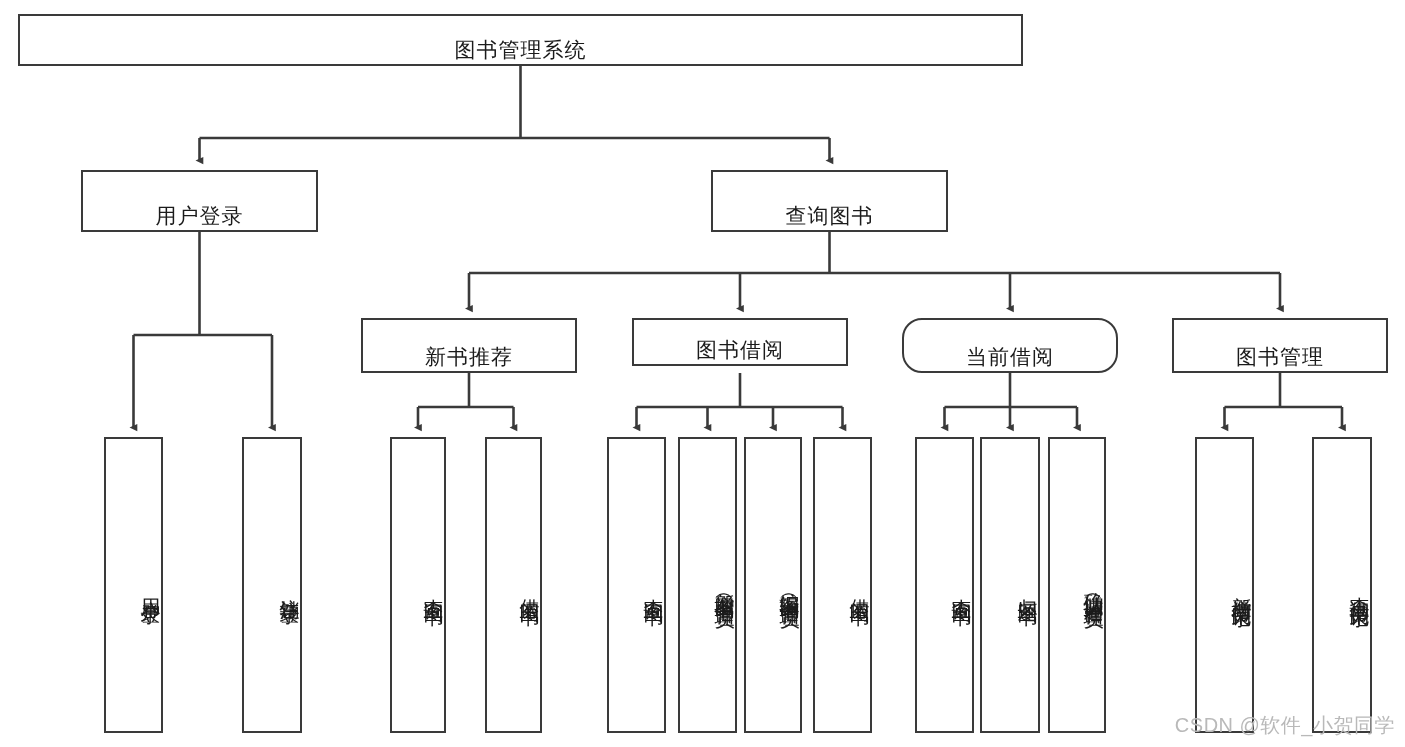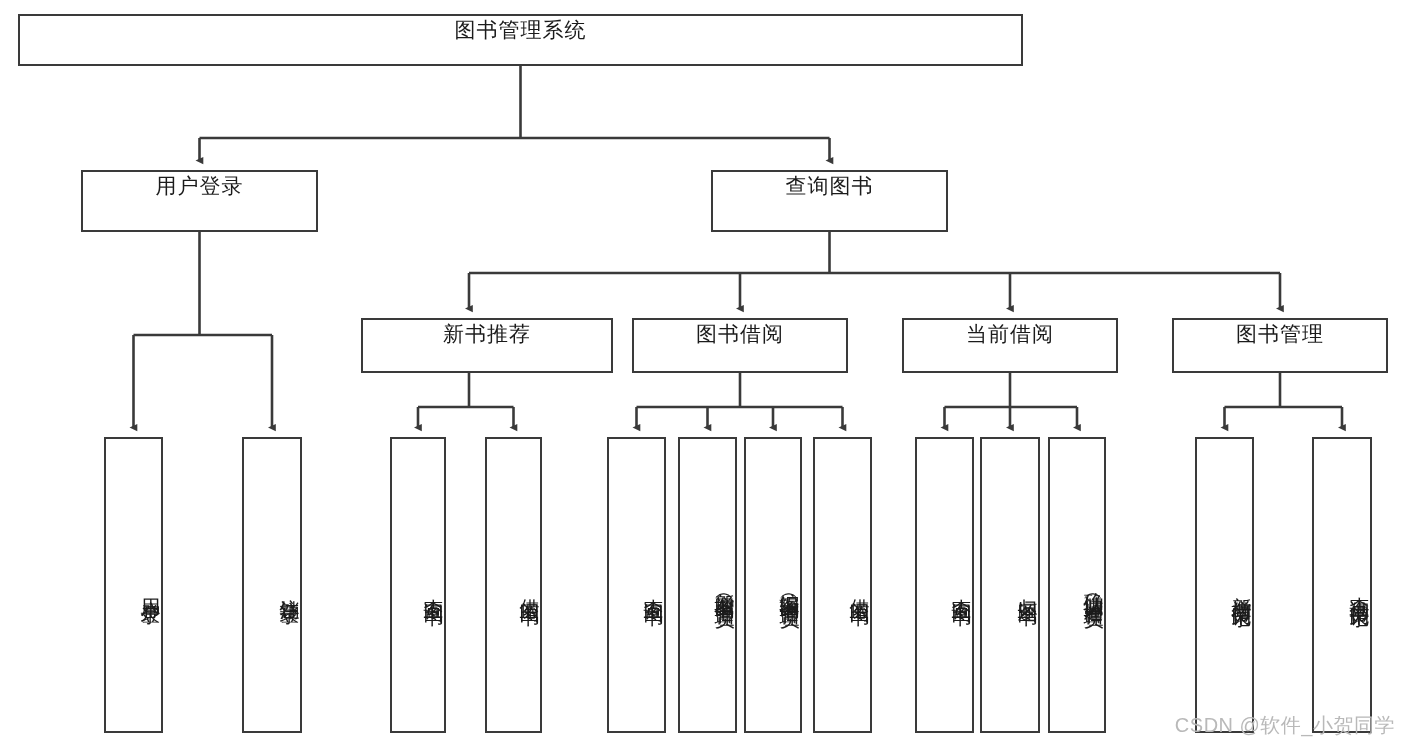--- a/index.html
+++ b/index.html
@@ -25,21 +25,21 @@
     width: 1405px;
     height: 747px;
     pointer-events: none;
   }
   .node {
     position: absolute;
     box-sizing: border-box;
     border: 2.5px solid #3a3a3a;
     background: #ffffff;
     display: flex;
-    align-items: flex-start;
+    align-items: flex-end;
     justify-content: center;
     color: #1b1b1b;
     text-align: center;
     z-index: 2;
   }
   .node.horiz {
     font-size: 21px;
     letter-spacing: 1px;
   }
   .node.vert {
@@ -120,27 +120,27 @@
   <div id="node-layer">
       <div class="node horiz" style="left: 18px; top: 14px; width: 1005px; height: 52px; border-color: rgb(58, 58, 58); background: rgb(255, 255, 255); color: rgb(27, 27, 27);">
         <span class="node-label">图书管理系统</span>
       </div>
       <div class="node horiz" style="left: 81px; top: 170px; width: 237px; height: 62px; border-color: rgb(58, 58, 58); background: rgb(255, 255, 255); color: rgb(27, 27, 27);">
         <span class="node-label">用户登录</span>
       </div>
       <div class="node horiz" style="left: 711px; top: 170px; width: 237px; height: 62px; border-color: rgb(58, 58, 58); background: rgb(255, 255, 255); color: rgb(27, 27, 27);">
         <span class="node-label">查询图书</span>
       </div>
-      <div class="node horiz" style="left: 361px; top: 318px; width: 252px; height: 55px; border-color: rgb(58, 58, 58); background: rgb(255, 255, 255); color: rgb(27, 27, 27);">
+      <div class="node horiz" style="left: 361px; top: 318px; width: 216px; height: 55px; border-color: rgb(58, 58, 58); background: rgb(255, 255, 255); color: rgb(27, 27, 27);">
         <span class="node-label">新书推荐</span>
       </div>
-      <div class="node horiz" style="left: 632px; top: 318px; width: 216px; height: 55px; border-color: rgb(58, 58, 58); background: rgb(255, 255, 255); color: rgb(27, 27, 27);">
+      <div class="node horiz" style="left: 632px; top: 318px; width: 216px; height: 48px; border-color: rgb(58, 58, 58); background: rgb(255, 255, 255); color: rgb(27, 27, 27);">
         <span class="node-label">图书借阅</span>
       </div>
-      <div class="node horiz" style="left: 902px; top: 318px; width: 216px; height: 55px; border-color: rgb(58, 58, 58); background: rgb(255, 255, 255); color: rgb(27, 27, 27);">
+      <div class="node horiz" style="left: 902px; top: 318px; width: 216px; height: 55px; border-color: rgb(58, 58, 58); background: rgb(255, 255, 255); color: rgb(27, 27, 27); border-radius: 20px;">
         <span class="node-label">当前借阅</span>
       </div>
       <div class="node horiz" style="left: 1172px; top: 318px; width: 216px; height: 55px; border-color: rgb(58, 58, 58); background: rgb(255, 255, 255); color: rgb(27, 27, 27);">
         <span class="node-label">图书管理</span>
       </div>
       <div class="node vert" style="left: 104px; top: 437px; width: 59px; height: 296px; border-color: rgb(58, 58, 58); background: rgb(255, 255, 255); color: rgb(27, 27, 27);">
         <span class="node-label">用户登录</span>
       </div>
       <div class="node vert" style="left: 242px; top: 437px; width: 60px; height: 296px; border-color: rgb(58, 58, 58); background: rgb(255, 255, 255); color: rgb(27, 27, 27);">
         <span class="node-label">注销登录</span>

